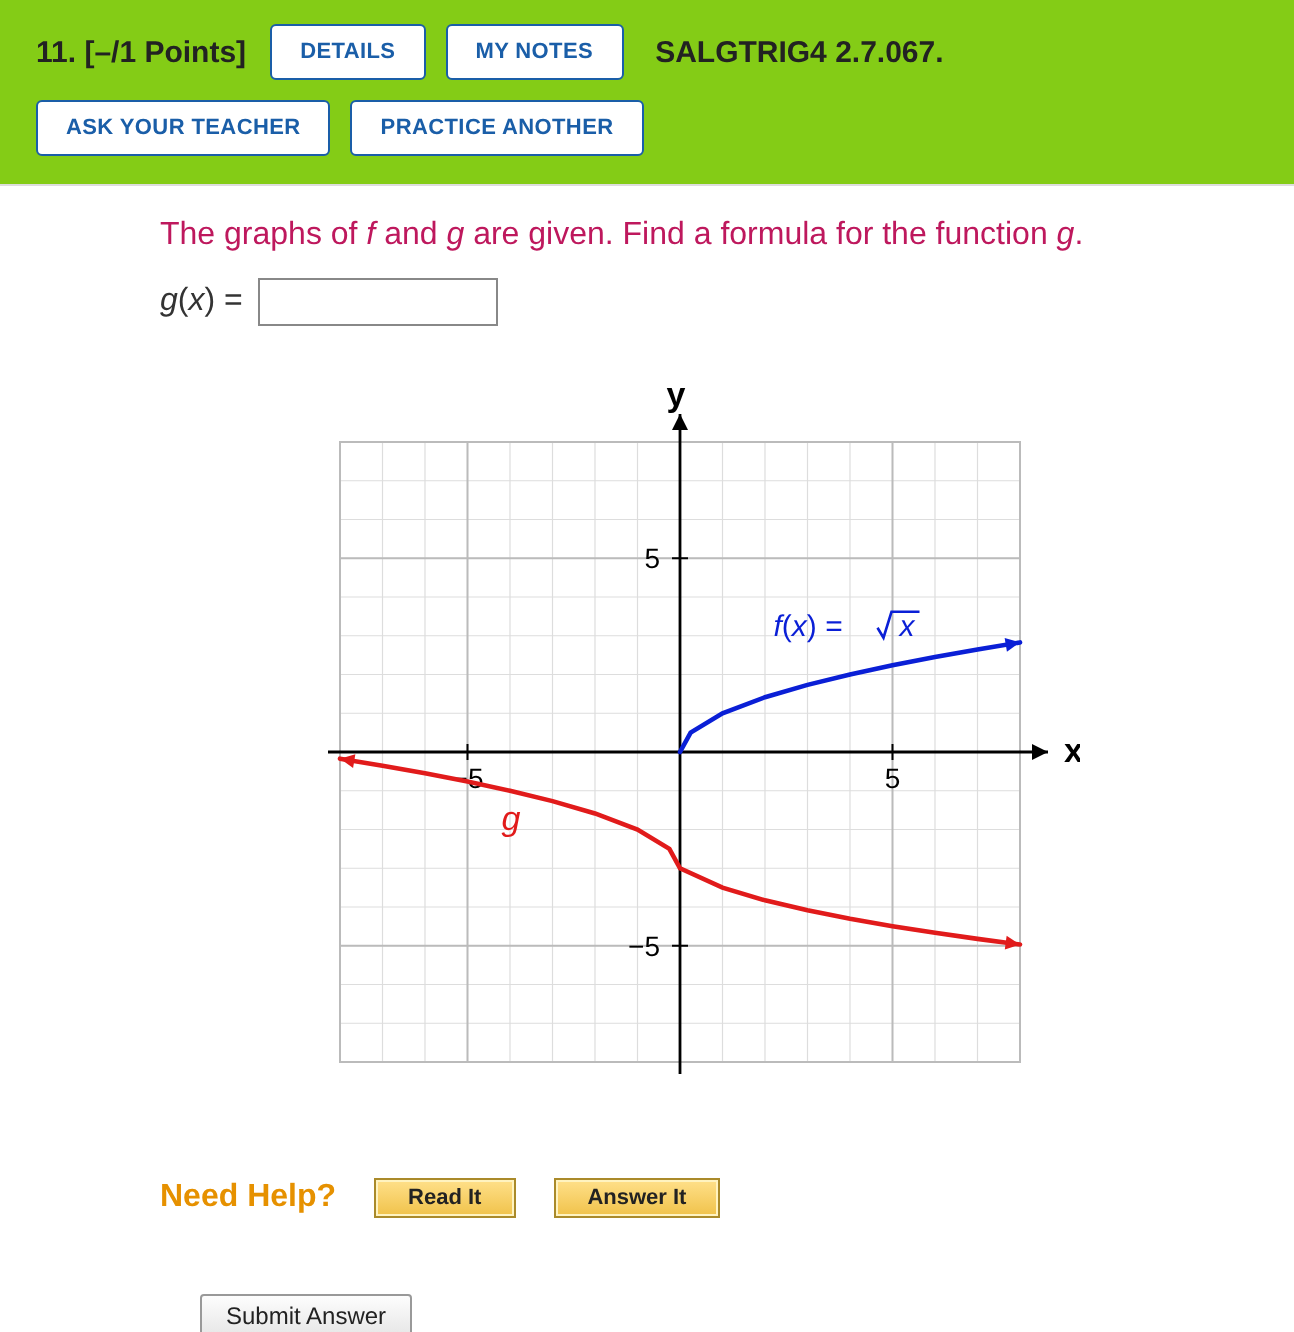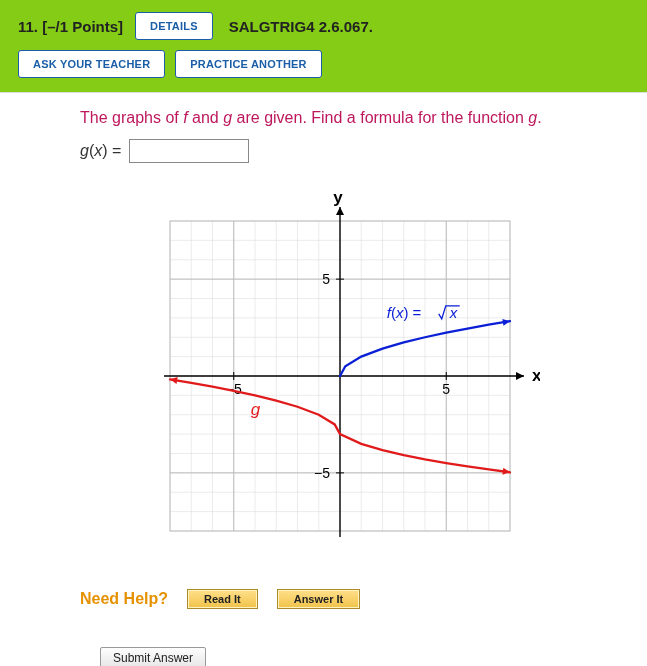--- a/index.html
+++ b/index.html
@@ -111,21 +111,22 @@
     margin-left: 20px;
   }
 </style>
 </head>
 <body>
 
 <div class="header">
   <div class="header-row">
     <span class="qnum"><span>11.</span>&nbsp;<span>[–/1 Points]</span></span>
     <button class="btn">DETAILS</button>
-    <span class="ref">SALGTRIG4 2.6.067.</span>
+    <button class="btn">MY NOTES</button>
+    <span class="ref">SALGTRIG4 2.7.067.</span>
   </div>
   <div class="header-row">
     <button class="btn">ASK YOUR TEACHER</button>
     <button class="btn">PRACTICE ANOTHER</button>
   </div>
 </div>
 
 <div class="content">
 
   <div class="prompt">

